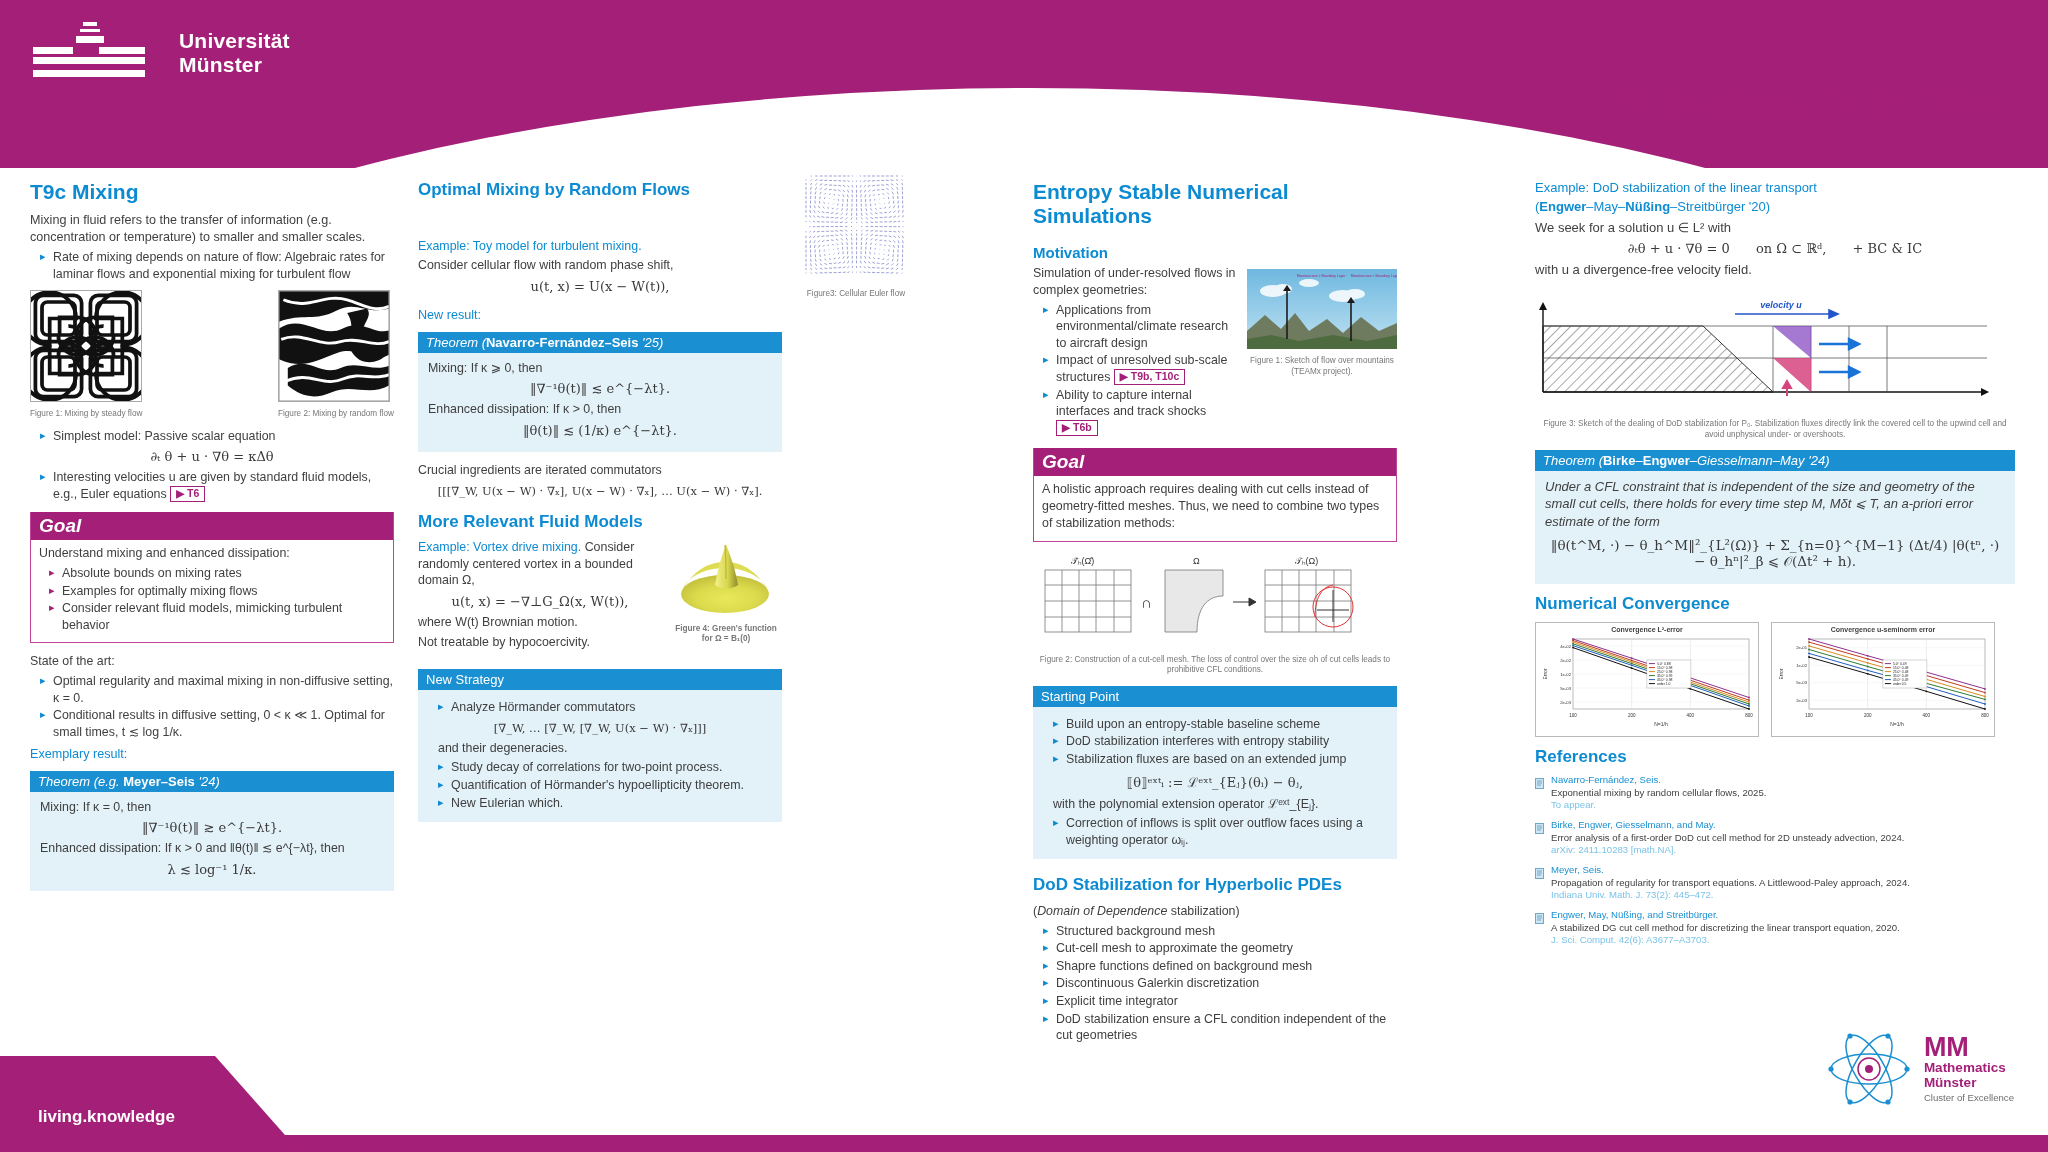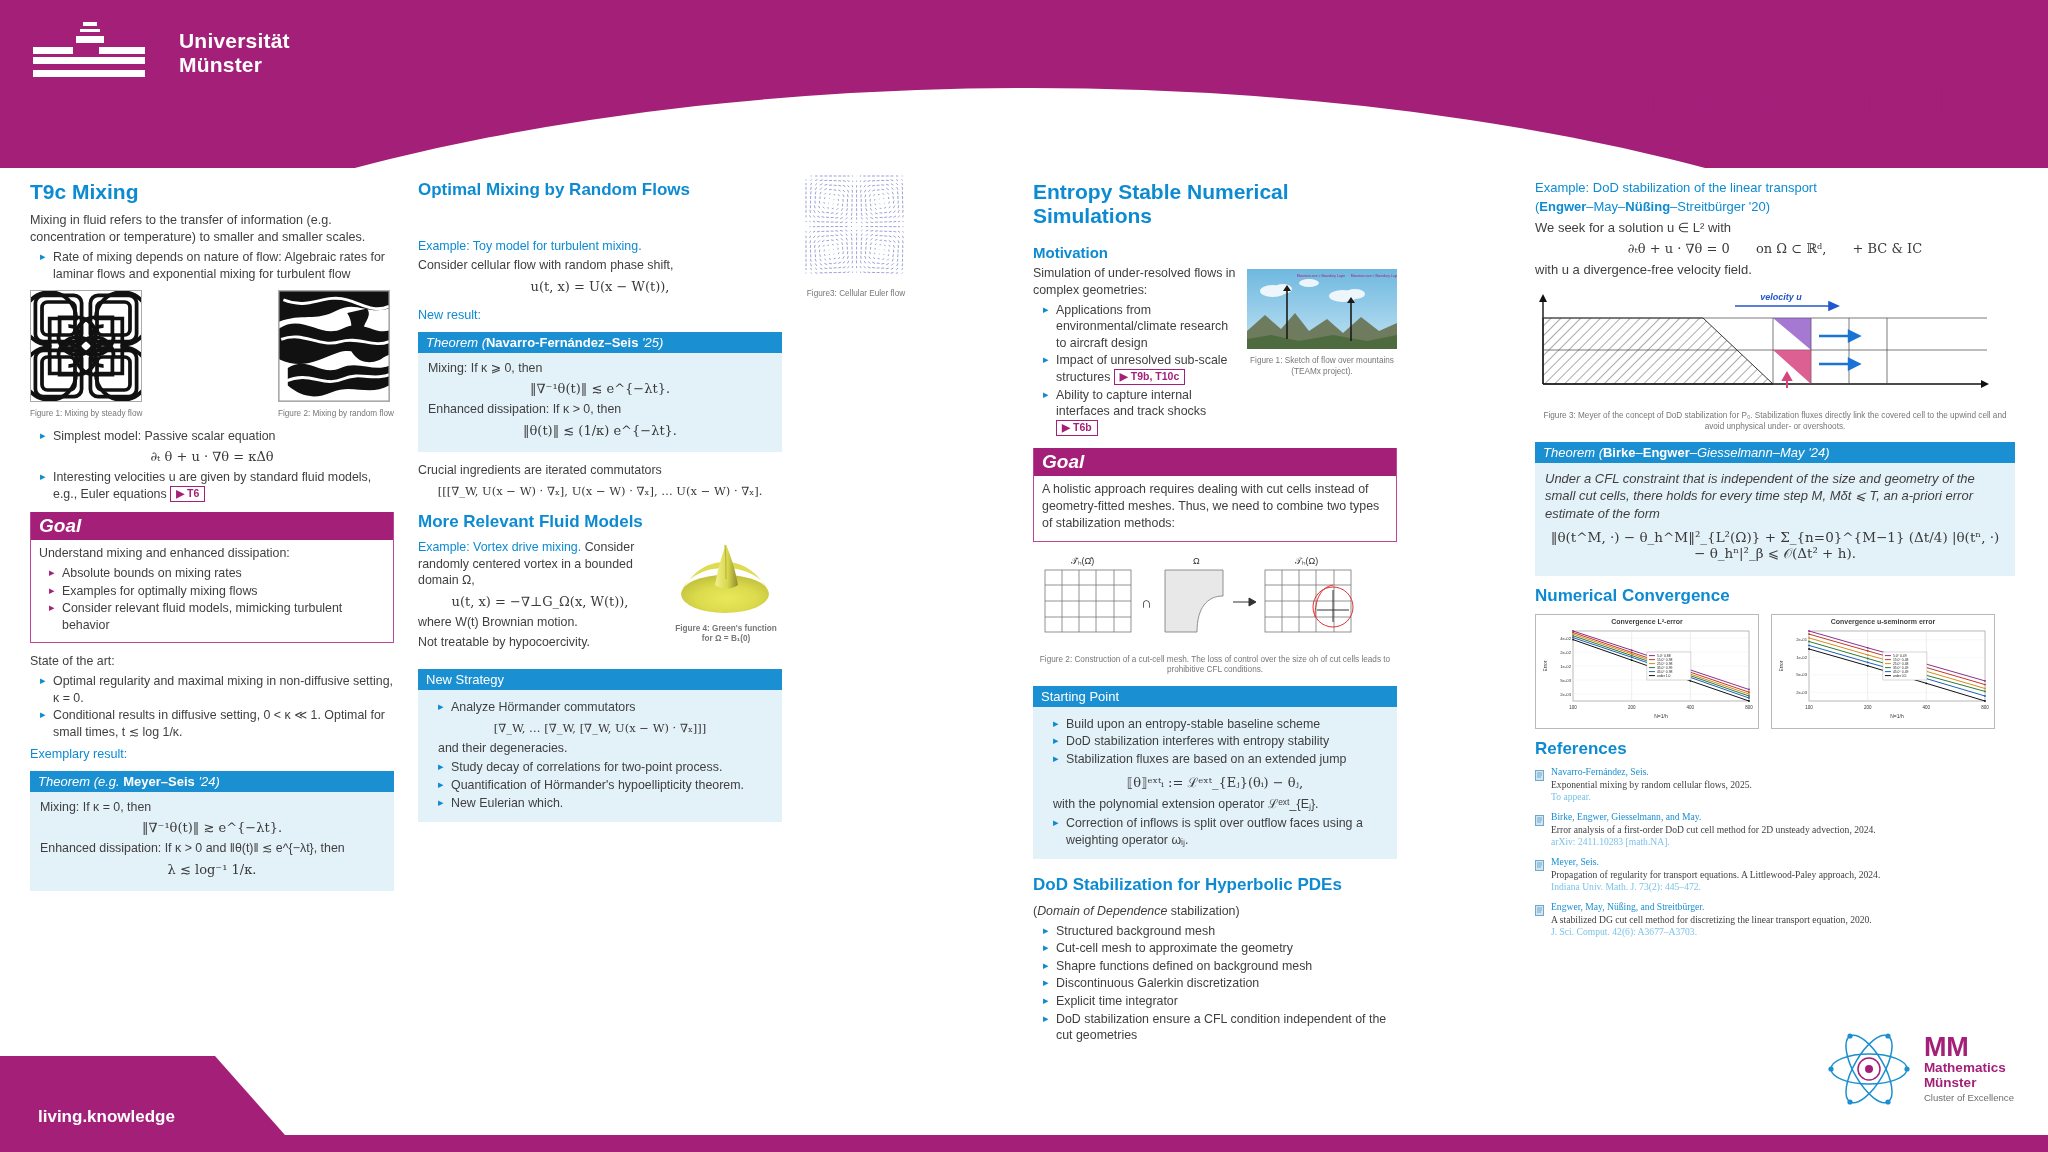--- a/index.html
+++ b/index.html
@@ -84,21 +84,21 @@
   .tag {
     display: inline-block; border: 1.3px solid #a41f78; color: #a41f78;
     font-size: 10.5px; font-weight: bold; padding: 0px 5px 1px; vertical-align: 1px; line-height:1.25;
   }
   .figcap { font-size: 8.2px; color: #777; text-align: center; line-height: 1.25; margin-top: 3px; }
   
   .fig-row { display: flex; gap: 16px; justify-content: space-between; margin: 8px 0 2px; }
   .spiral { width: 112px; height: 112px; border: 1px solid #aaa; }
   .marble { width: 112px; height: 112px; border: 1px solid #aaa; }
   
-  .refs { margin-top: 2px; font-family: Liberation Serif, serif; }
+  .refs { margin-top: 2px; }
   .ref { display: flex; gap: 6px; margin-bottom: 7px; }
   .ref .doc { flex: 0 0 10px; margin-top: 1px; }
   .ref .bd2 { font-size: 9.6px; line-height: 1.32; }
   .ref .a { color: #1a8fd1; }
   .ref .t { color: #3f3f3f; }
   .ref .j { color: #7cc3e8; }
   
   #mmlogo { position: absolute; right: 34px; bottom: 40px; display: flex; align-items: center; gap: 12px; z-index: 5;}
   #mmtxt .mm { color: #a41f78; font-weight: bold; font-size: 27px; line-height: .95; }
   #mmtxt .l1 { color: #a41f78; font-weight: bold; font-size: 13.5px; line-height: 1.12; }
@@ -922,21 +922,21 @@
   <p class="cy" style="font-size:13px;line-height:1.25">Example: DoD stabilization of the linear transport</p>
   <p class="cy" style="font-size:13px;line-height:1.25"><span>(</span><b>Engwer</b><span>–May–</span><b>Nüßing</b><span>–Streitbürger '20)</span></p>
   <p style="margin-top:0;font-size:13px">We seek for a solution u ∈ L² with</p>
   <div class="eq" style="font-size:13px">
     <span>∂ₜθ + u · ∇θ = 0</span>
     <span style="margin-left:22px">on Ω ⊂ ℝᵈ,</span>
     <span style="margin-left:22px">+    BC &amp; IC</span>
   </div>
   <p style="font-size:13px">with u a divergence-free velocity field.</p>
 
-  <div style="margin-top:6px">
+  <div style="margin-top:14px">
     <svg width="460" height="120" viewBox="0 0 460 120">
       <defs>
           <pattern id="hatch" width="7" height="7" patternTransform="rotate(45)" patternUnits="userSpaceOnUse">
         <line x1="0" y1="0" x2="0" y2="7" stroke="#555" stroke-width="1"></line>
           </pattern>
         </defs>
       <path d="M8 100 L8 34 L168 34 L238 100 Z" fill="url(#hatch)" stroke="#333" stroke-width="1"></path>
       <line x1="8" y1="100" x2="452" y2="100" stroke="#111" stroke-width="1.4"></line>
       <path d="M446 96 l8 4 l-8 4 z" fill="#111"></path>
       <line x1="8" y1="100" x2="8" y2="12" stroke="#111" stroke-width="1.4"></line>
@@ -960,21 +960,21 @@
         <line x1="284" y1="52" x2="318" y2="52"></line>
           <path d="M314 47 l10 5 l-10 5z" fill="#1a73d6"></path>
         <line x1="284" y1="80" x2="318" y2="80"></line>
           <path d="M314 75 l10 5 l-10 5z" fill="#1a73d6"></path>
       </g>
       <g stroke="#d6447f" stroke-width="2" fill="none">
         <path d="M252 104 l0 -12"></path>
           <path d="M248 96 l4 -7 l4 7 z" fill="#d6447f"></path>
       </g>
     </svg>
-    <div class="figcap" style="text-align:center">Figure 3: Meyer of the concept of DoD stabilization for P₀. Stabilization fluxes directly link the covered cell to the upwind cell and avoid unphysical under- or overshoots.</div>
+    <div class="figcap" style="text-align:center">Figure 3: Sketch of the dealing of DoD stabilization for P₀. Stabilization fluxes directly link the covered cell to the upwind cell and avoid unphysical under- or overshoots.</div>
   </div>
 
   <div class="box thm">
     <div class="hd"><span>Theorem (</span><b>Birke</b><span>–</span><b>Engwer</b><span>–Giesselmann–May '24)</span></div>
     <div class="bd">
       <p style="font-style:italic;font-size:13px">Under a CFL constraint that is independent of the size and geometry of the small cut cells, there holds for every time step M, Mδt ⩽ T, an a-priori error estimate of the form</p>
       <div class="eq" style="font-size:13.5px;margin-top:7px">‖θ(t^M, ·) − θ_h^M‖²_{L²(Ω)} + Σ_{n=0}^{M−1} (Δt/4) |θ(tⁿ, ·) − θ_hⁿ|²_β ⩽ 𝒪(Δt² + h).</div>
     </div>
   </div>
 

